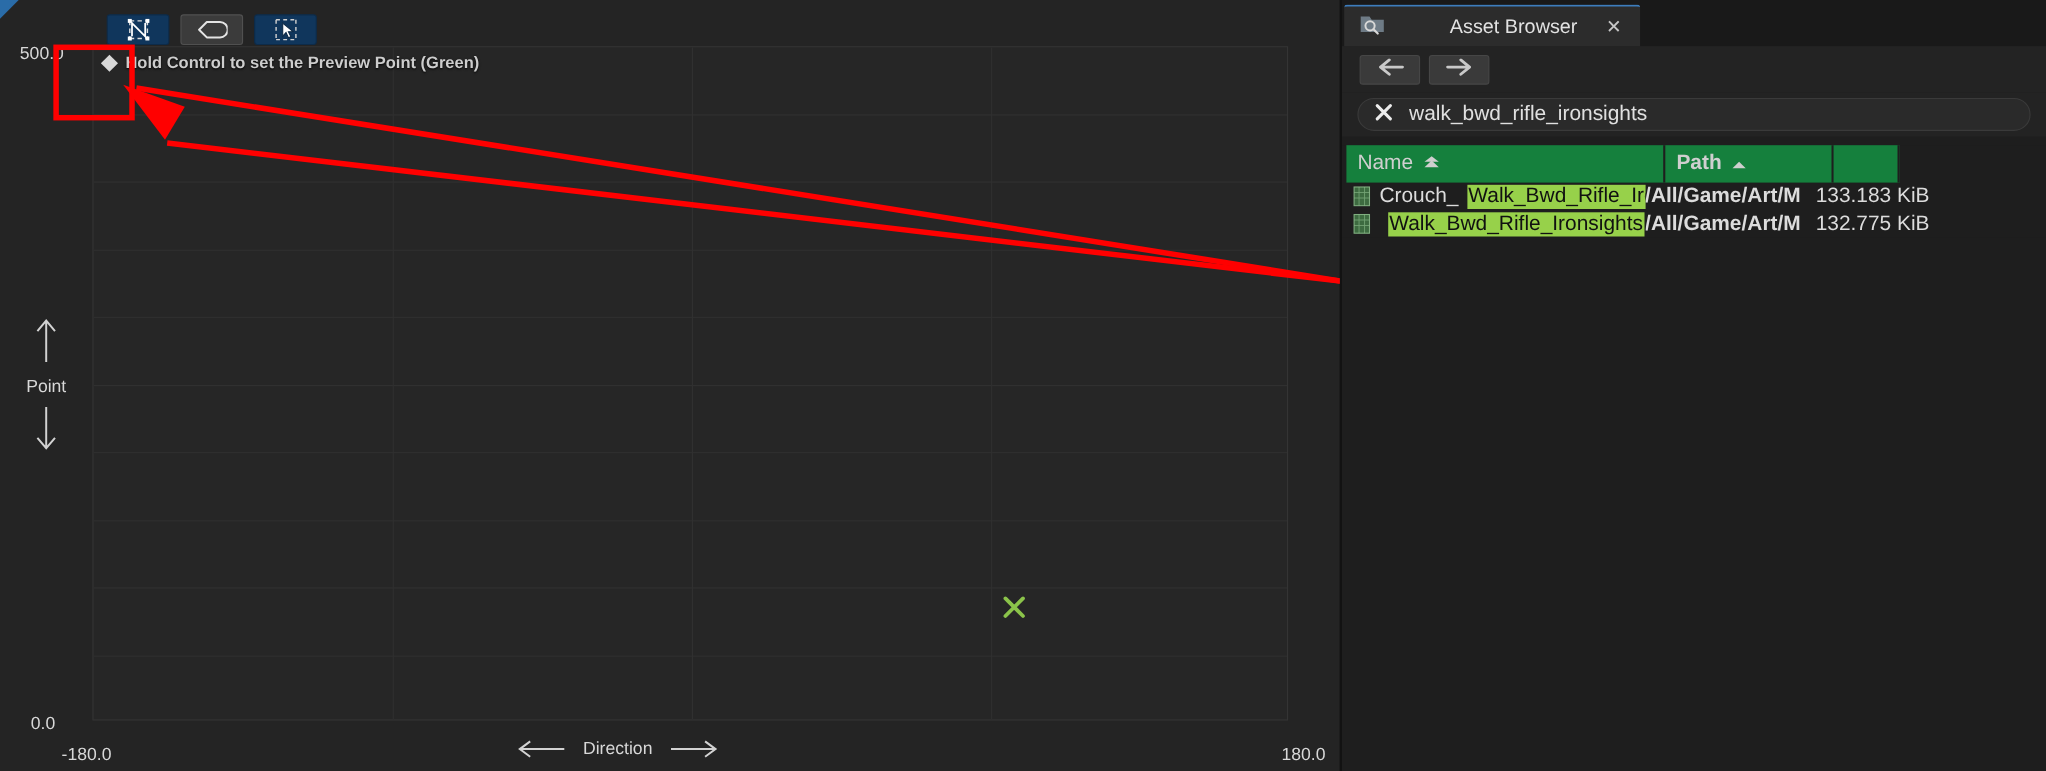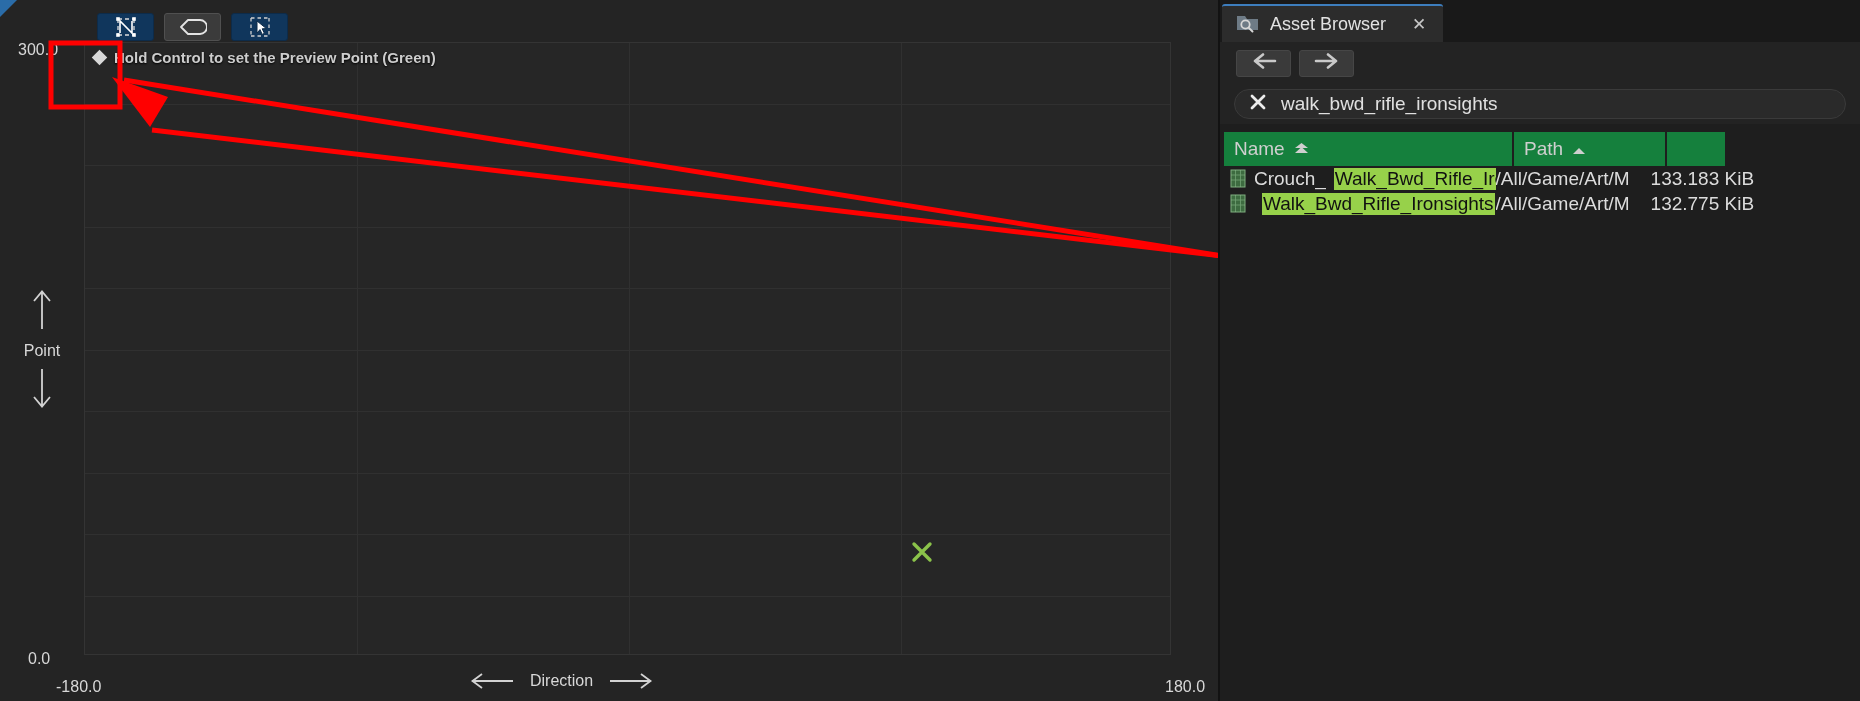--- a/index.html
+++ b/index.html
@@ -207,20 +207,21 @@
     display: flex;
     align-items: center;
     gap: 10px;
     padding: 0 13px 0 14px;
     box-sizing: border-box;
   }
   #ab-tab-label {
     font-size: 18px;
     color: #e2e2e2;
     white-space: nowrap;
+    margin-left: 48px;
   }
   #ab-tab-close {
     font-size: 17px;
     color: #c6c6c6;
     line-height: 1;
     padding: 2px 4px;
     margin-left: 12px;
   }
 
   
@@ -289,21 +290,21 @@
     align-items: center;
     gap: 9px;
     padding-left: 10px;
     font-size: 19px;
     color: #cfcfcf;
     box-sizing: border-box;
     white-space: nowrap;
     overflow: hidden;
   }
   .col-name  { width: 290px; }
-  .col-path  { width: 153px; }
+  .col-path  { width: 153px; font-weight: bold; }
   .col-size  { width: 176px; }
   .col-extra { width: 60px; }
 
   .data-row {
     display: flex;
     height: 25px;
     align-items: center;
     padding-left: 4px;
   }
   .cell {
@@ -334,21 +335,21 @@
 </style>
 </head>
 <body>
 
 <div id="root">
 
   <div id="blendspace-panel">
 
     <div id="corner-flag"></div>
 
-    <div class="axis-text" id="y-max-label">300.0</div>
+    <div class="axis-text" id="y-max-label">500.0</div>
     <div class="axis-text" id="y-min-label">0.0</div>
     <div class="axis-text" id="x-min-label">-180.0</div>
     <div class="axis-text" id="x-max-label">180.0</div>
 
     <div id="y-axis-caption">
       <span>
         <svg width="22" height="42" viewBox="0 0 22 42">
           <path d="M11 41 L11 4 M3 13 L11 3.5 L19 13" fill="none" stroke="#d2d2d2" stroke-width="1.8"></path>
         </svg>
       </span>

